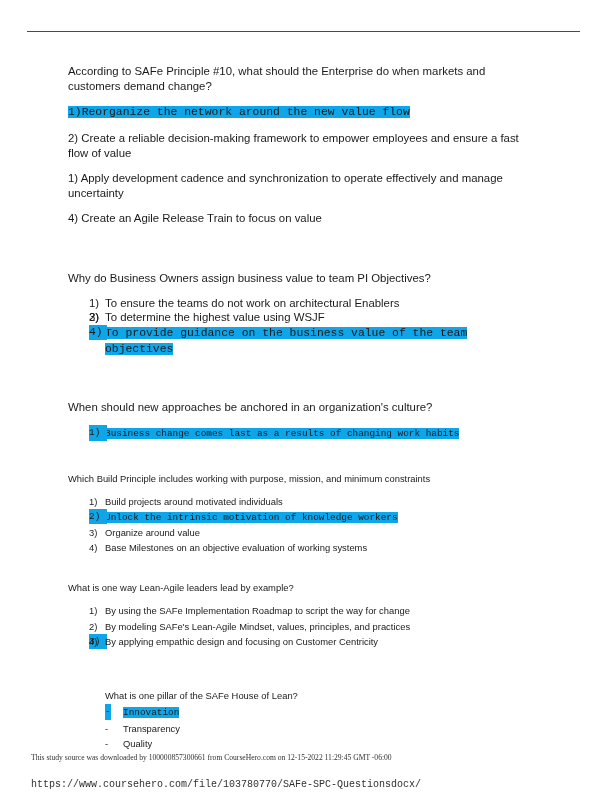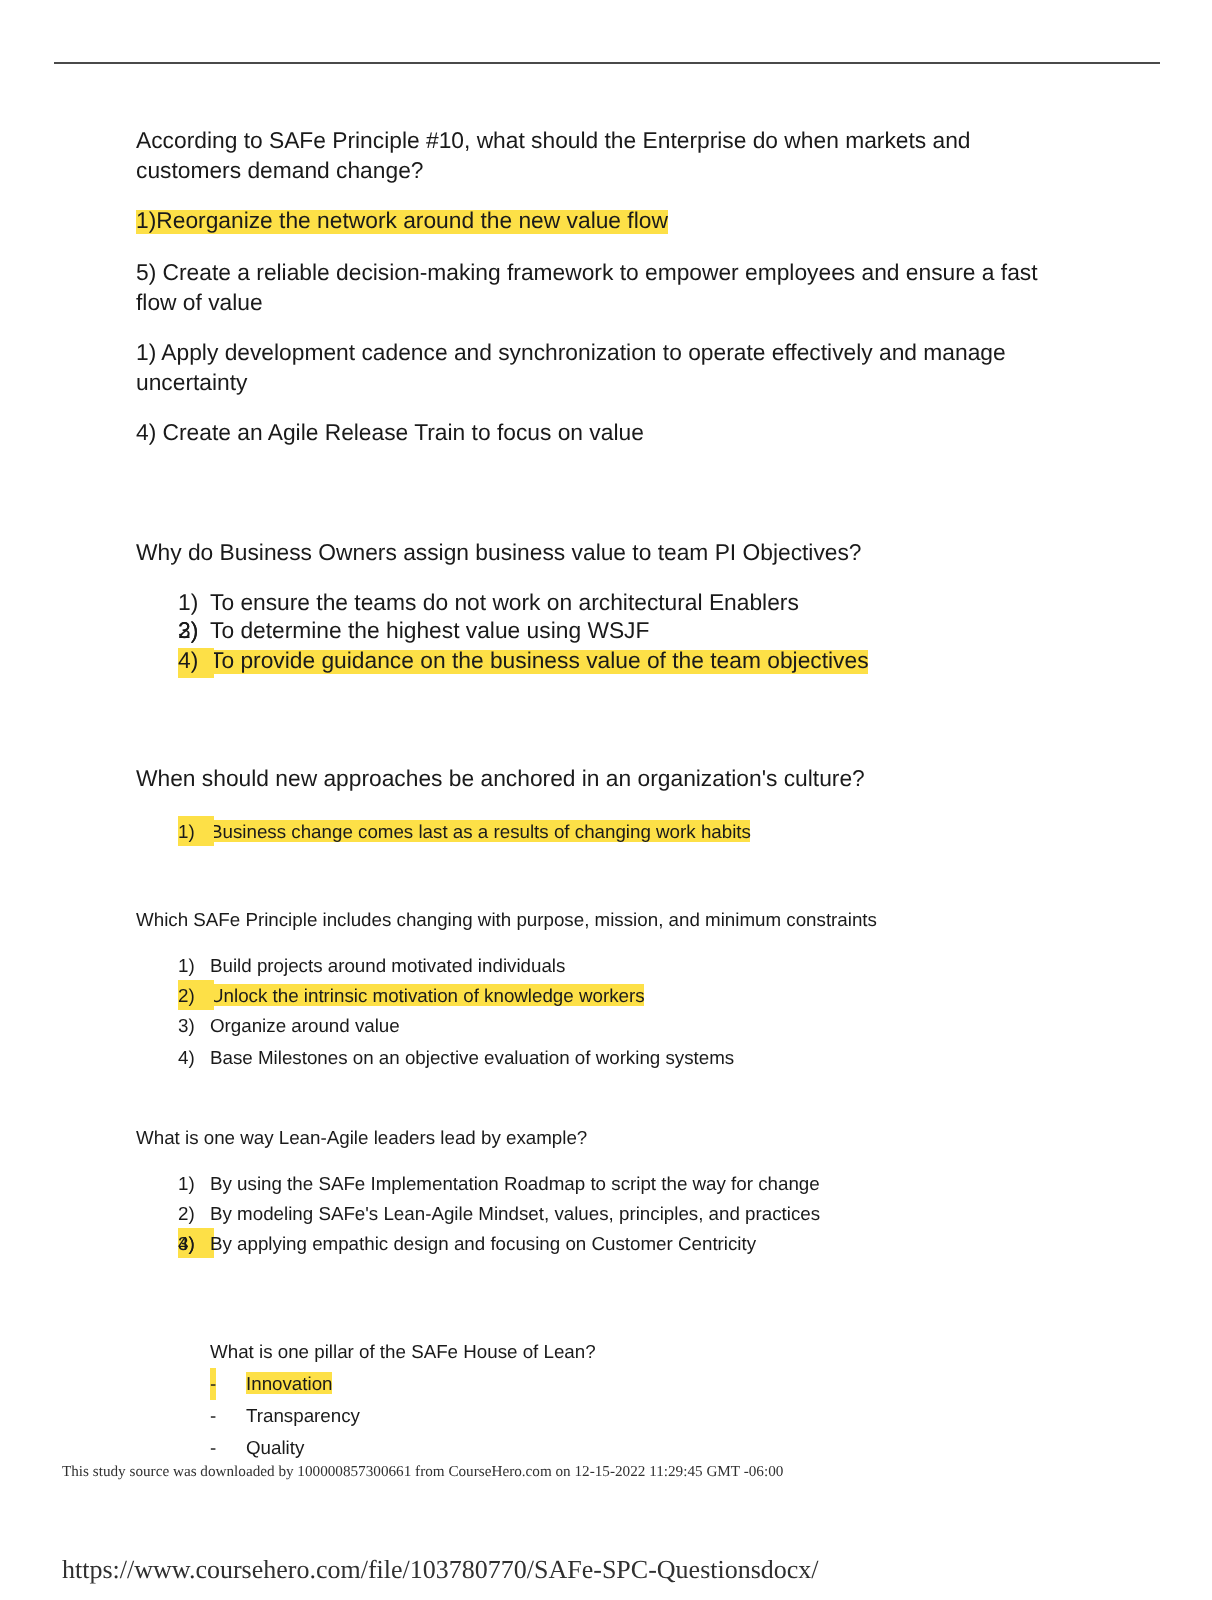--- a/index.html
+++ b/index.html
@@ -38,22 +38,23 @@
 
   .content {
     position: absolute;
     left: 68px;
     top: 64px;
     width: 470px;
   }
 
   
   .hl {
-    background: #fde047;
+    background: #0ea5e9;
     box-decoration-break: clone;
+    font-family: Liberation Mono, monospace;
     -webkit-box-decoration-break: clone;
   }
 
   
   .blk-a { font-size: 11.4px; line-height: 15.2px; }
   .blk-a .q {
     margin: 0 0 10px 0;
   }
   .blk-a .opt {
     margin: 0 0 10px 0;
@@ -123,52 +124,52 @@
   .gap-xl { height: 44px; }
   .gap-lg { height: 30px; }
   .gap-md { height: 26px; }
 
   .indent-deep { margin-left: 37px; margin-top: 14px; }
 
   
   .footer-line1 {
     position: absolute;
     left: 31px;
-    top: 731px;
+    top: 753px;
     font-family: "Liberation Serif", serif;
     font-size: 7.6px;
     line-height: 10px;
     color: #303030;
     white-space: nowrap;
     text-align: center;
   }
   .footer-line2 {
     position: absolute;
     left: 31px;
     top: 780px;
-    font-family: Liberation Serif, serif;
-    font-size: 13px;
+    font-family: Liberation Mono, monospace;
+    font-size: 10px;
     line-height: 10px;
     color: #303030;
     white-space: nowrap;
   }
 </style>
 </head>
 <body>
 
 <div class="page">
 
   <div class="top-rule"></div>
 
   <div class="content">
 
     <div class="blk-a">
       <p class="q">According to SAFe Principle #10, what should the Enterprise do when markets and customers demand change?</p>
       <p class="opt"><span class="hl">1)Reorganize the network around the new value flow</span></p>
-      <p class="opt">5) Create a reliable decision-making framework to empower employees and ensure a fast flow of value</p>
+      <p class="opt">2) Create a reliable decision-making framework to empower employees and ensure a fast flow of value</p>
       <p class="opt">1) Apply development cadence and synchronization to operate effectively and manage uncertainty</p>
       <p class="opt tight">4) Create an Agile Release Train to focus on value</p>
     </div>
 
     <div class="gap-xl"></div>
 
     <div class="blk-a">
       <p class="q">Why do Business Owners assign business value to team PI Objectives?</p>
       <ul class="list-a">
         <li>
@@ -197,21 +198,21 @@
         <li>
           <span class="num hl">1)</span>
           <span class="hl">Business change comes last as a results of changing work habits</span>
         </li>
       </ul>
     </div>
 
     <div class="gap-lg"></div>
 
     <div class="blk-b">
-      <p class="q">Which SAFe Principle includes changing with purpose, mission, and minimum constraints</p>
+      <p class="q">Which Build Principle includes working with purpose, mission, and minimum constraints</p>
       <ul class="list-b">
         <li>
           <span class="num">1)</span>
           <span>Build projects around motivated individuals</span>
         </li>
         <li>
           <span class="num hl">2)</span>
           <span class="hl">Unlock the intrinsic motivation of knowledge workers</span>
         </li>
         <li>

